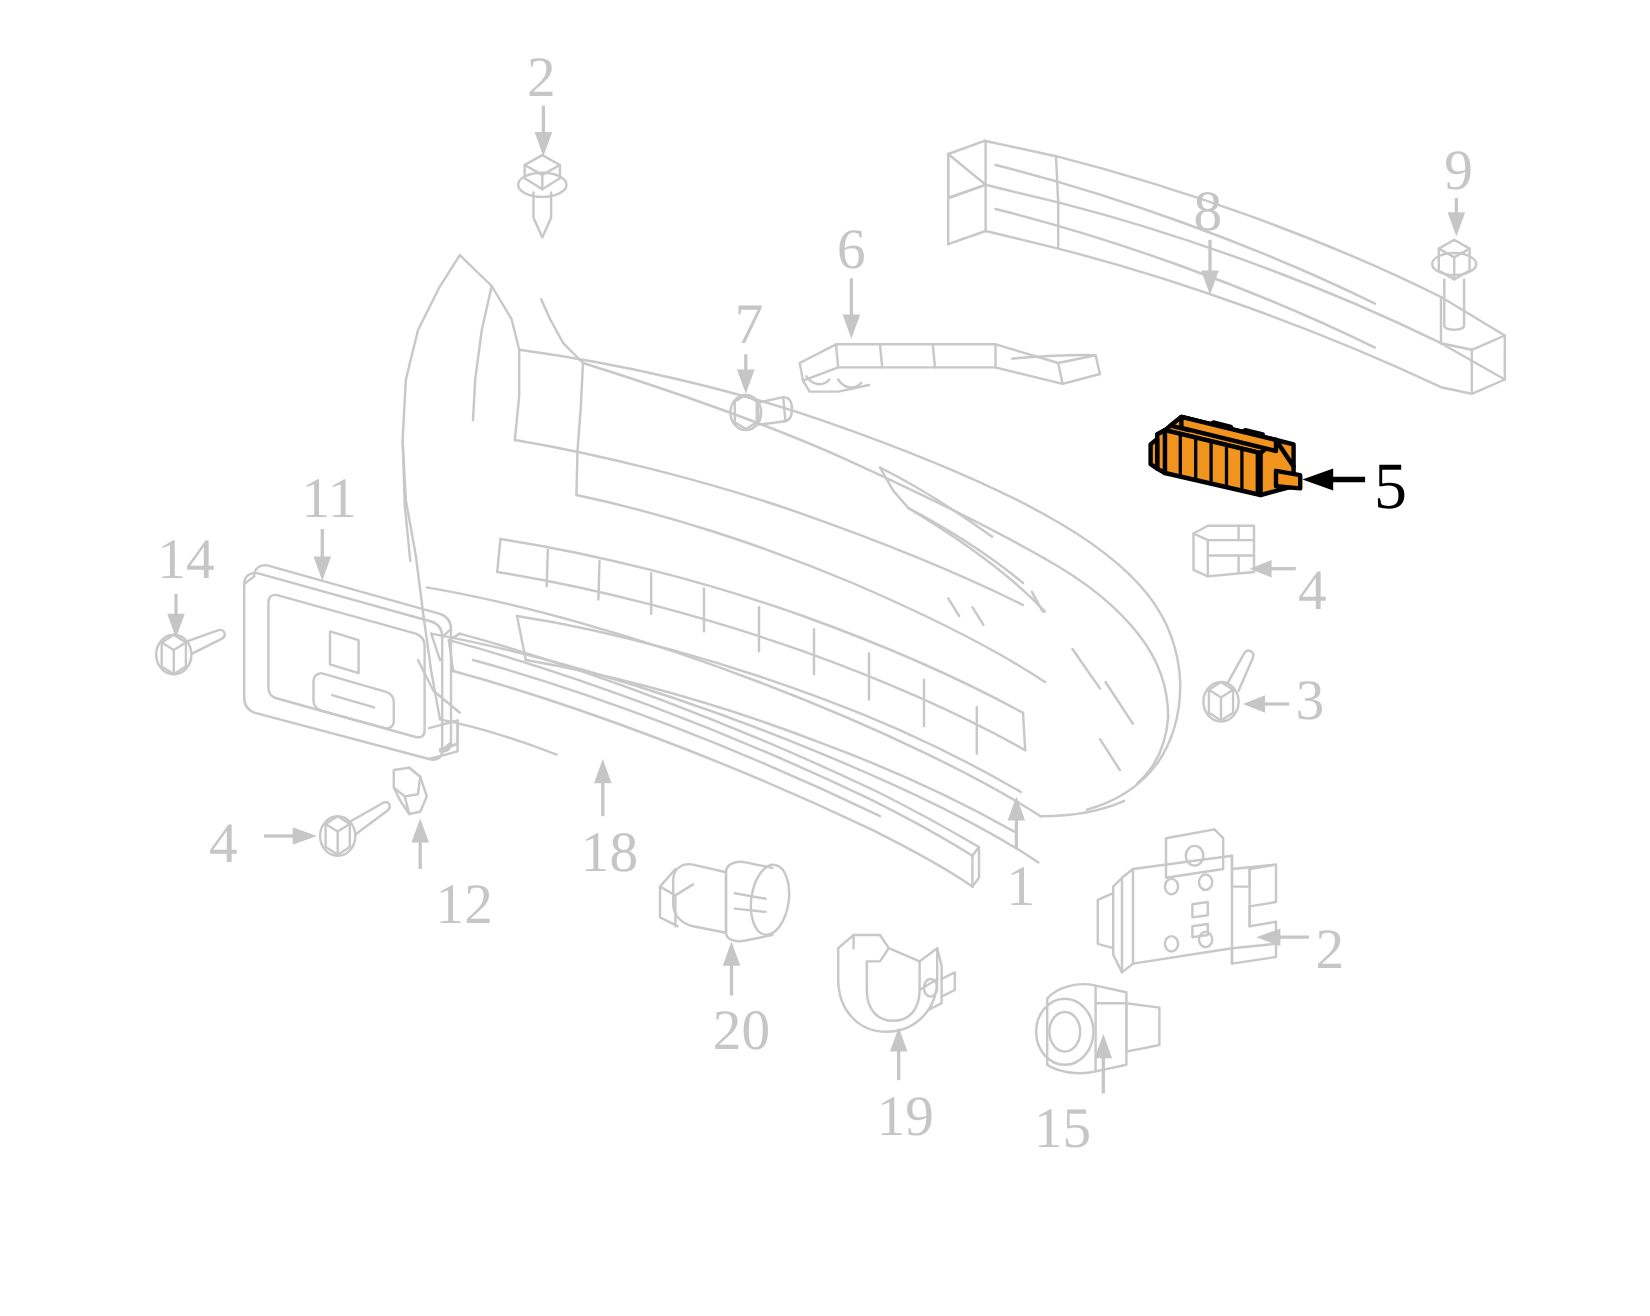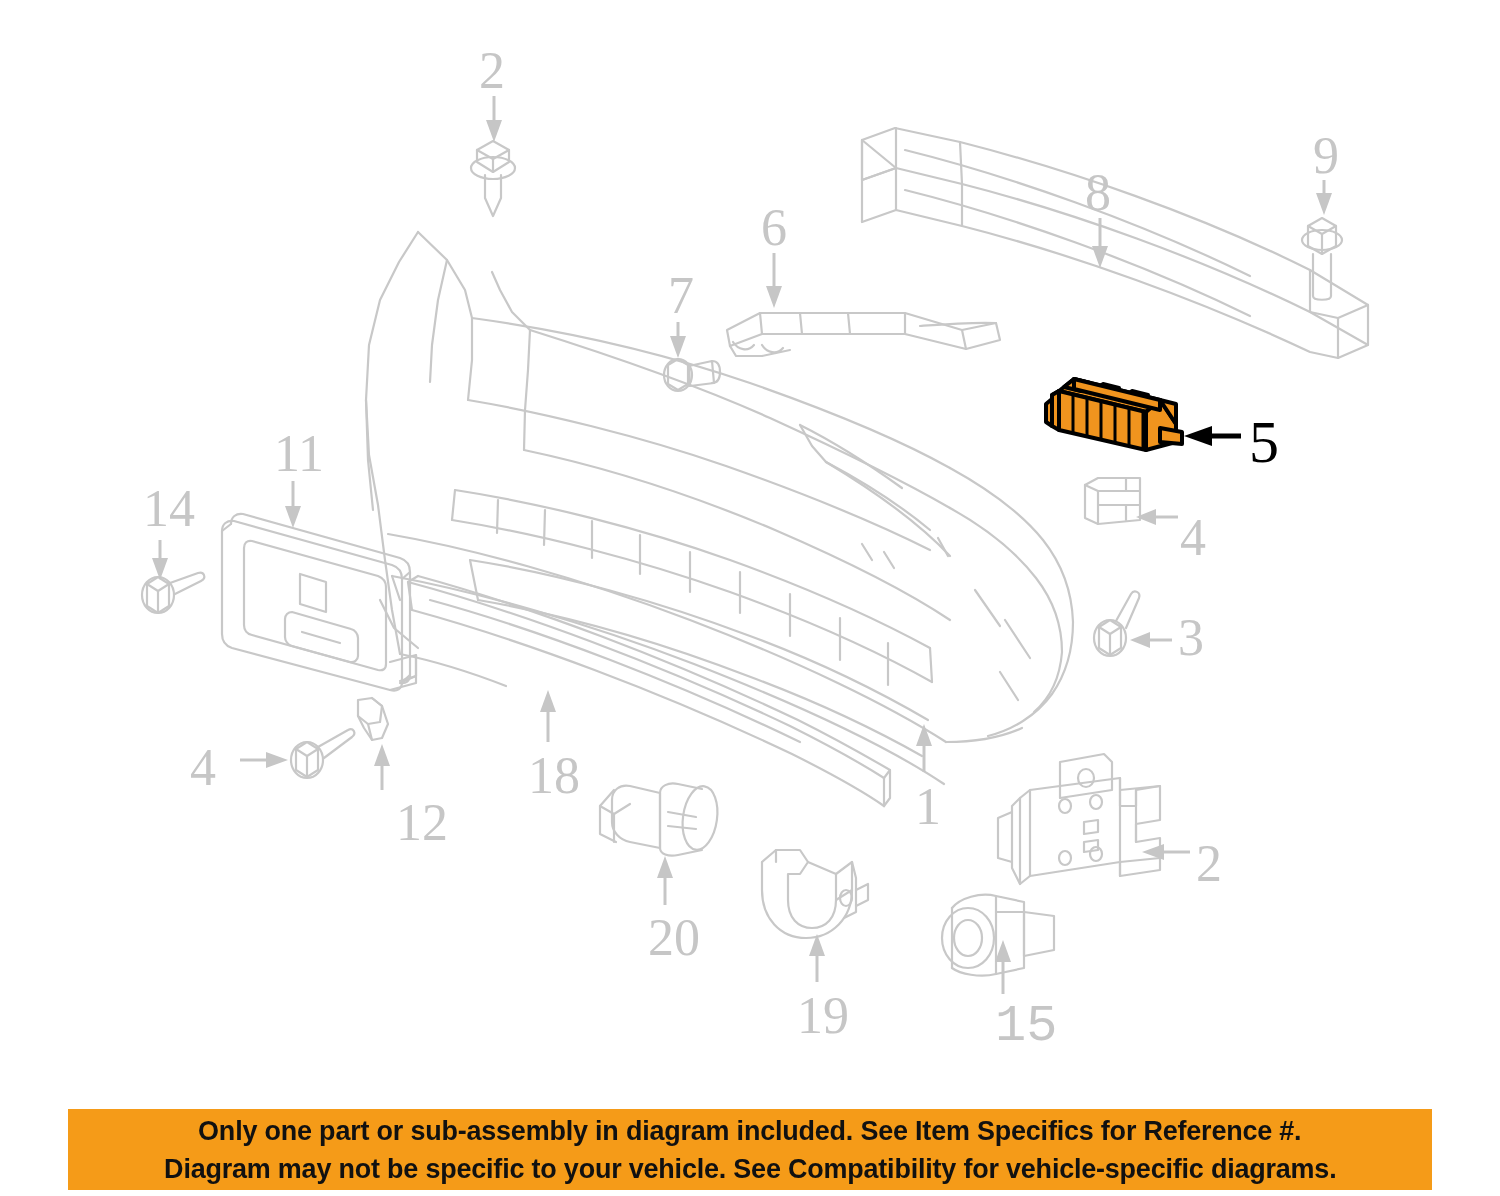--- a/index.html
+++ b/index.html
@@ -454,20 +454,16 @@
   <div class="callout-num" style="left:274px; top:428px;font-family:Liberation Serif, serif;">11</div>
   <div class="callout-num" style="left:143px; top:483px;">14</div>
   <div class="callout-num" style="left:1178px; top:612px;">3</div>
   <div class="callout-num" style="left:528px; top:750px;">18</div>
   <div class="callout-num" style="left:190px; top:742px;">4</div>
   <div class="callout-num" style="left:368px; top:797px;margin-left:28px;">12</div>
   <div class="callout-num" style="left:915px; top:781px;">1</div>
   <div class="callout-num" style="left:1196px; top:838px;">2</div>
   <div class="callout-num" style="left:648px; top:912px;">20</div>
   <div class="callout-num" style="left:797px; top:990px;">19</div>
-  <div class="callout-num" style="left:995px; top:1001px;font-family:Liberation Mono, monospace;">15</div>
-
-  <div id="disclaimer-banner">
-    <div class="banner-line">Only one part or sub-assembly in diagram included. See Item Specifics for Reference #.</div>
-    <div class="banner-line">Diagram may not be specific to your vehicle. See Compatibility for vehicle-specific diagrams.</div>
-  </div>
+  <div class="callout-num" style="left:940px; top:1001px;">15</div>
+
 
 </div>
 
 </body></html>

